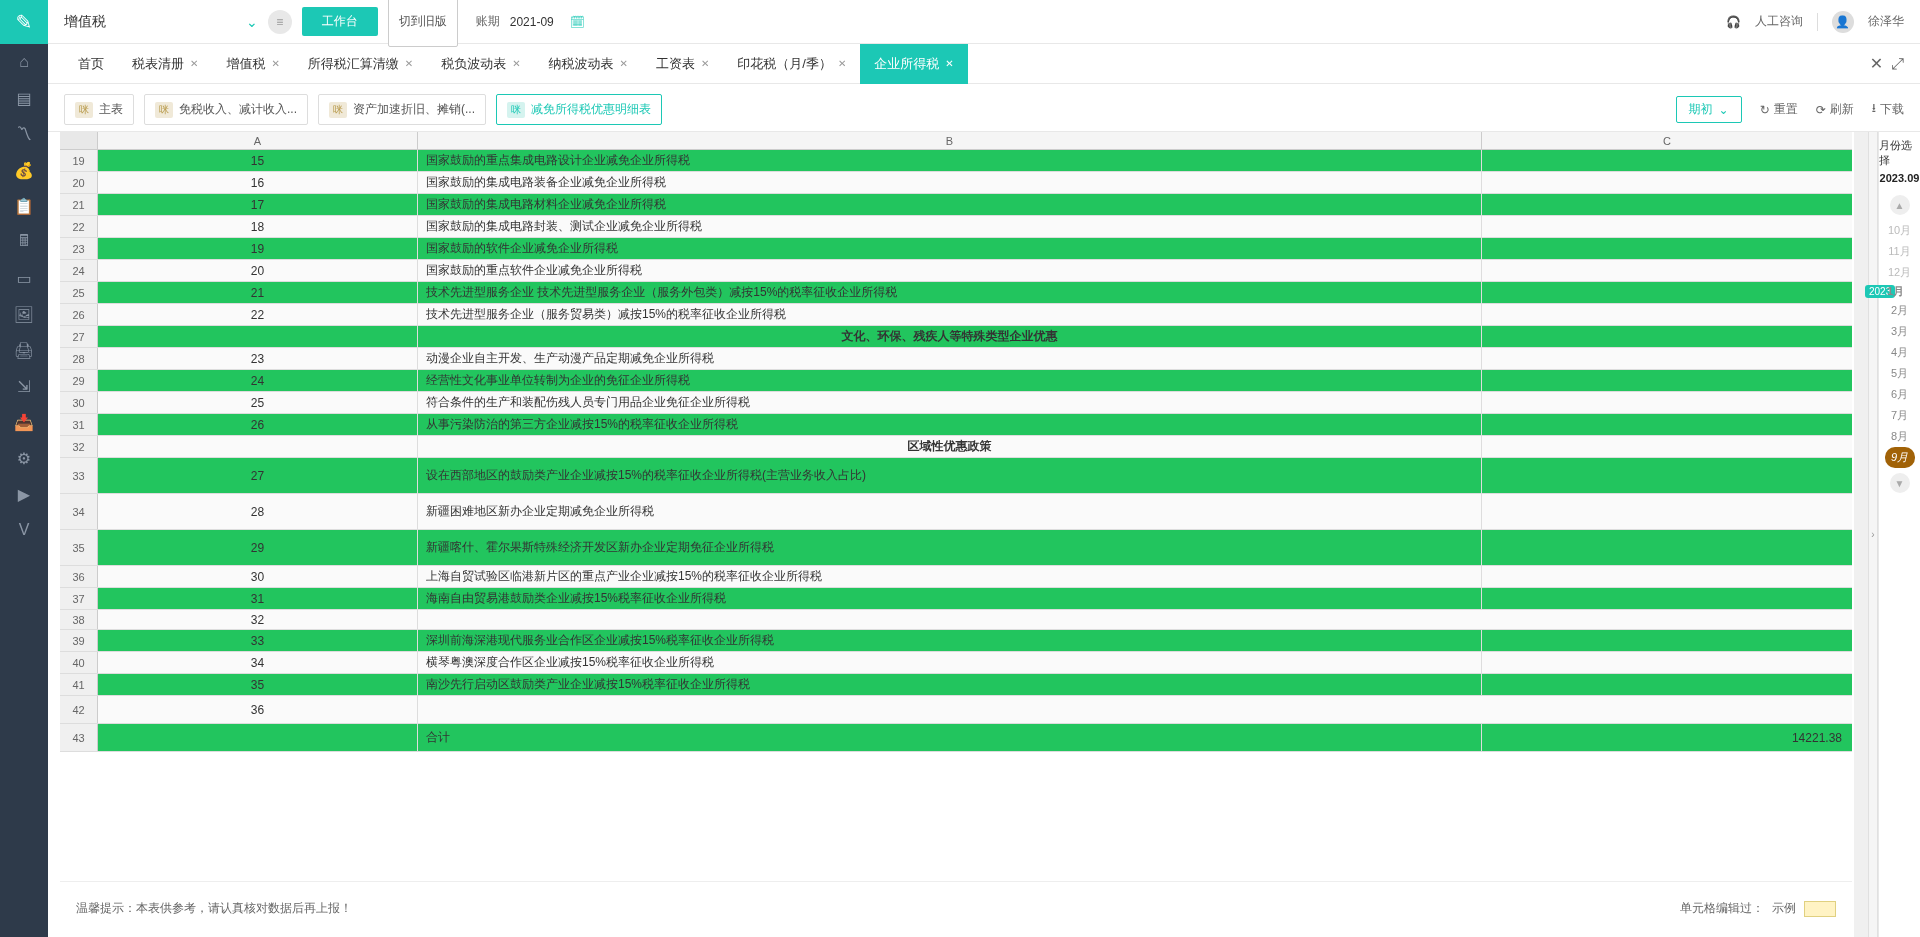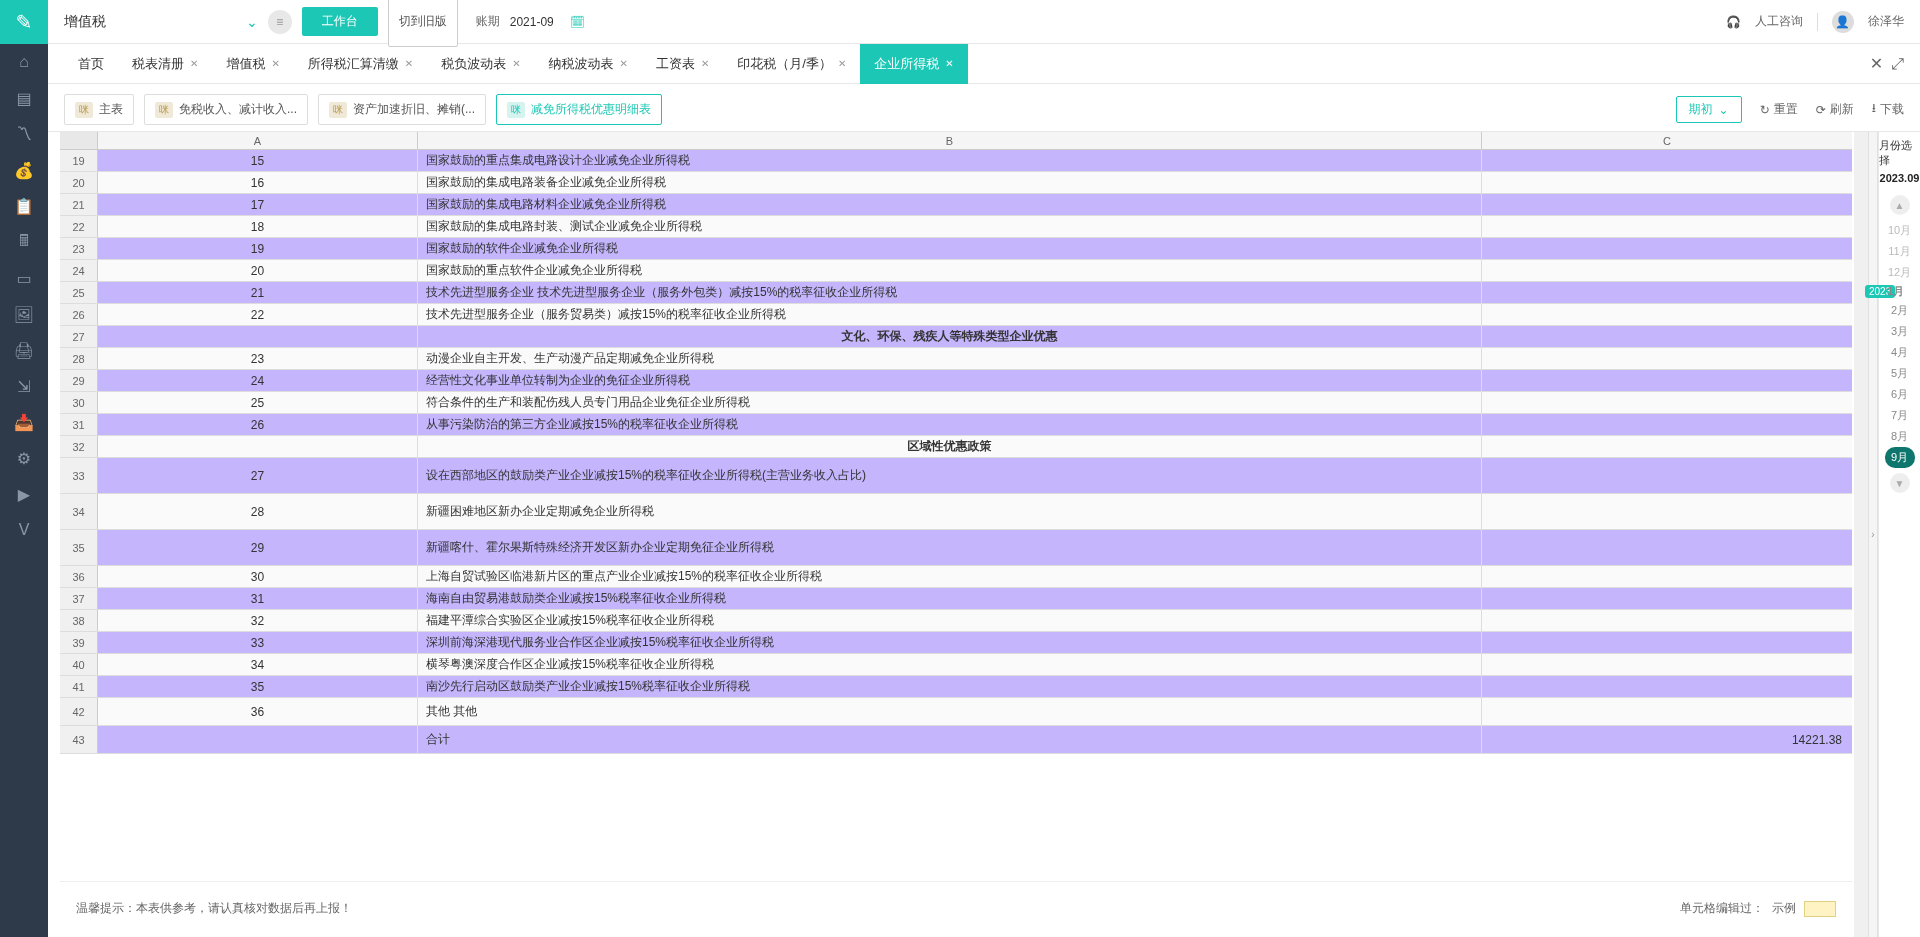--- a/index.html
+++ b/index.html
@@ -36,39 +36,39 @@
 .dd-btn { border: 1px solid #1cc8b5; color: #1cc8b5; padding: 4px 12px; border-radius: 2px; display: flex; align-items: center; gap: 6px; cursor: pointer; font-size: 12px; background: #fff; }
 .action-link { color: #666; display: flex; align-items: center; gap: 4px; cursor: pointer; font-size: 12px; }
 .content-wrap { flex: 1; display: flex; min-height: 0; }
 .sheet-area { flex: 1; display: flex; flex-direction: column; min-width: 0; padding: 0 2px 0 12px; }
 .col-hdr-row { display: flex; height: 18px; background: #f5f5f5; border-bottom: 1px solid #ccc; font-size: 11px; color: #666; }
 .corner { width: 38px; border-right: 1px solid #ccc; background: #e8e8e8; }
 .colA { width: 320px; border-right: 1px solid #ccc; display: flex; align-items: center; justify-content: center; }
 .colB { flex: 1; border-right: 1px solid #ccc; display: flex; align-items: center; justify-content: center; }
 .colC { width: 370px; display: flex; align-items: center; justify-content: center; }
 .grid-body { flex: 1; overflow-y: auto; }
-.grow { display: flex; border-bottom: 1px solid #ddd; min-height: 20px; background: #c4b5fd; }
+.grow { display: flex; border-bottom: 1px solid #ddd; min-height: 20px; background: #22c55e; }
 .grow:nth-child(even) { background: #fafafa; }
 .rownum { width: 38px; background: #f0f0f0; border-right: 1px solid #ccc; display: flex; align-items: center; justify-content: center; color: #666; font-size: 11px; }
 .cellA { width: 320px; border-right: 1px solid #ddd; display: flex; align-items: center; justify-content: center; color: #333; padding: 2px 6px; }
 .cellB { flex: 1; border-right: 1px solid #ddd; display: flex; align-items: center; padding: 2px 8px; color: #333; }
 .cellB.center { justify-content: center; font-weight: bold; }
 .cellC { width: 370px; display: flex; align-items: center; justify-content: flex-end; padding: 2px 10px; color: #333; }
 .grow.tall { min-height: 36px; }
 .grow.tall2 { min-height: 28px; }
 .footer-note { padding: 18px 16px 20px; display: flex; align-items: center; font-size: 12px; color: #666; border-top: 1px solid #eee; }
 .footer-right { margin-left: auto; display: flex; align-items: center; gap: 8px; }
 .swatch { width: 32px; height: 16px; background: #fff3c4; border: 1px solid #e0d080; }
 .month-panel { width: 42px; background: #fff; border-left: 1px solid #e8e8e8; display: flex; flex-direction: column; align-items: center; padding-top: 6px; font-size: 11px; color: #666; gap: 2px; }
 .month-title { font-size: 11px; color: #333; margin-bottom: 2px; }
 .month-year { font-size: 11px; font-weight: bold; color: #222; margin-bottom: 6px; }
 .m-nav { width: 20px; height: 20px; border-radius: 50%; background: #eee; color: #aaa; display: flex; align-items: center; justify-content: center; cursor: pointer; font-size: 10px; margin: 3px 0; }
 .m-item { padding: 3px 0; cursor: pointer; color: #888; width: 100%; text-align: center; }
 .m-item.dim { color: #bbb; }
-.m-item.active { background: #0f766e; color: #fff; border-radius: 10px; width: 30px; margin: 0 auto; }
+.m-item.active { background: #a16207; color: #fff; border-radius: 10px; width: 30px; margin: 0 auto; font-style: italic; }
 .year-badge { background: #1cc8b5; color: #fff; border-radius: 3px; padding: 1px 4px; font-size: 10px; position: relative; left: -14px; }
 .collapse-handle { width: 10px; background: #f5f5f5; border-left: 1px solid #e0e0e0; border-right: 1px solid #e0e0e0; display: flex; align-items: center; justify-content: center; color: #999; cursor: pointer; font-size: 10px; }
 .scroll-placeholder { width: 14px; background: #f0f0f0; }
 </style>
 </head>
 <body>
 
 <div class="app">
   <div class="sidebar-left">
     <div class="logo">✎</div>
@@ -311,21 +311,20 @@
             </div>
             <div class="grow">
               <div class="rownum">37</div>
               <div class="cellA">31</div>
               <div class="cellB">海南自由贸易港鼓励类企业减按15%税率征收企业所得税</div>
               <div class="cellC"></div>
             </div>
             <div class="grow">
               <div class="rownum">38</div>
               <div class="cellA">32</div>
-              <div class="cellB">福建平潭综合实验区企业减按15%税率征收企业所得税</div>
               <div class="cellC"></div>
             </div>
             <div class="grow">
               <div class="rownum">39</div>
               <div class="cellA">33</div>
               <div class="cellB">深圳前海深港现代服务业合作区企业减按15%税率征收企业所得税</div>
               <div class="cellC"></div>
             </div>
             <div class="grow">
               <div class="rownum">40</div>
@@ -335,21 +334,20 @@
             </div>
             <div class="grow">
               <div class="rownum">41</div>
               <div class="cellA">35</div>
               <div class="cellB">南沙先行启动区鼓励类产业企业减按15%税率征收企业所得税</div>
               <div class="cellC"></div>
             </div>
             <div class="grow tall2">
               <div class="rownum">42</div>
               <div class="cellA">36</div>
-              <div class="cellB">其他 其他</div>
               <div class="cellC"></div>
             </div>
             <div class="grow tall2">
               <div class="rownum">43</div>
               <div class="cellA"></div>
               <div class="cellB">合计</div>
               <div class="cellC">14221.38</div>
             </div>
           </div>
         <div class="footer-note">

